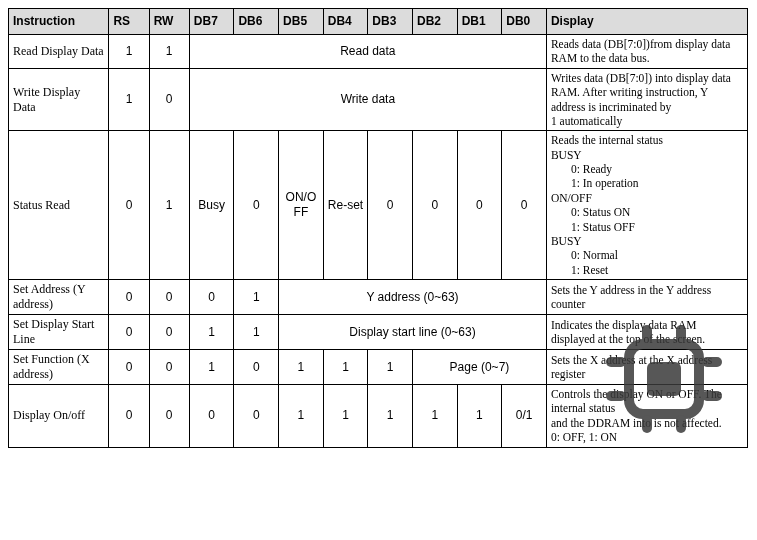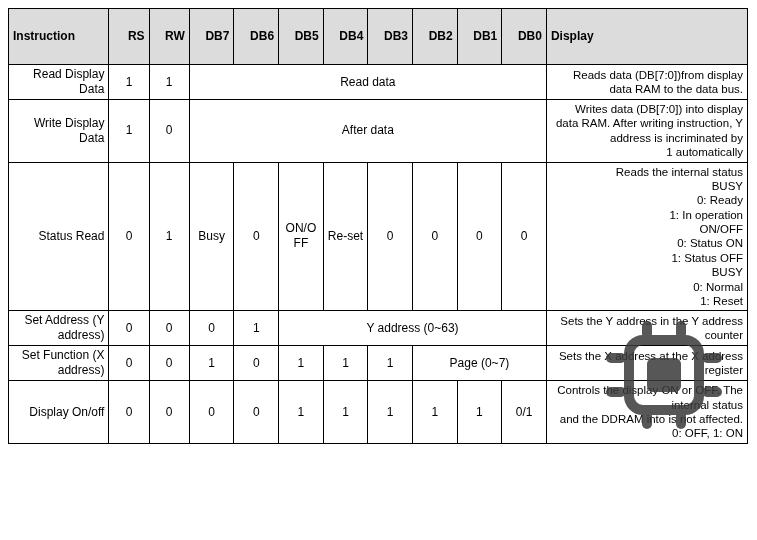--- a/index.html
+++ b/index.html
@@ -20,25 +20,25 @@
     padding: 2px 4px;
     vertical-align: middle;
     font-size: 12px;
     line-height: 1.25;
     word-wrap: break-word;
   }
   th {
     background: #dcdcdc;
     font-weight: bold;
     text-align: left;
-    padding: 20px 4px;
-  }
-  th.center { text-align: right; margin-top: 13px; }
+    padding: 5px 4px;
+  }
+  th.center { text-align: left; margin-top: 13px; }
   .center { text-align: center; }
-  .left { text-align: right; }
+  .left { text-align: left; font-family: Liberation Serif, serif; }
   .col-instr { width: 90px; }
   .col-rs { width: 36px; }
   .col-rw { width: 36px; }
   .col-db { width: 40px; }
   .col-func { width: 180px; }
   .func { font-size: 11.5px; margin-left: 10px; }
   .indent2 { display:inline-block; padding-left: 20px; }
   
   .chip-overlay {
     position: absolute;
@@ -90,21 +90,21 @@
       <td class="center">1</td>
       <td class="center">1</td>
       <td class="center" colspan="8">Read data</td>
       <td class="left func">Reads data (DB[7:0])from display data RAM to the data bus.</td>
     </tr>
 
     <tr>
       <td class="left">Write Display Data</td>
       <td class="center">1</td>
       <td class="center">0</td>
-      <td class="center" colspan="8">After data</td>
+      <td class="center" colspan="8">Write data</td>
       <td class="left func" style="white-space:pre-line;">Writes data (DB[7:0]) into display data RAM. After writing instruction, Y address is incriminated by
  1 automatically</td>
     </tr>
 
     <tr>
       <td class="left">Status Read</td>
       <td class="center">0</td>
       <td class="center">1</td>
       <td class="center">Busy</td>
       <td class="center">0</td>
@@ -131,20 +131,29 @@
     <tr>
       <td class="left">Set Address (Y address)</td>
       <td class="center">0</td>
       <td class="center">0</td>
       <td class="center">0</td>
       <td class="center">1</td>
       <td class="center" colspan="6">Y address (0~63)</td>
       <td class="left func">Sets the Y address in the Y address counter</td>
     </tr>
 
+    <tr>
+      <td class="left">Set Display Start Line</td>
+      <td class="center">0</td>
+      <td class="center">0</td>
+      <td class="center">1</td>
+      <td class="center">1</td>
+      <td class="center" colspan="6">Display start line (0~63)</td>
+      <td class="left func">Indicates the display data RAM displayed at the top of the screen.</td>
+    </tr>
 
     <tr>
       <td class="left">Set Function (X address)</td>
       <td class="center">0</td>
       <td class="center">0</td>
       <td class="center">1</td>
       <td class="center">0</td>
       <td class="center">1</td>
       <td class="center">1</td>
       <td class="center">1</td>

